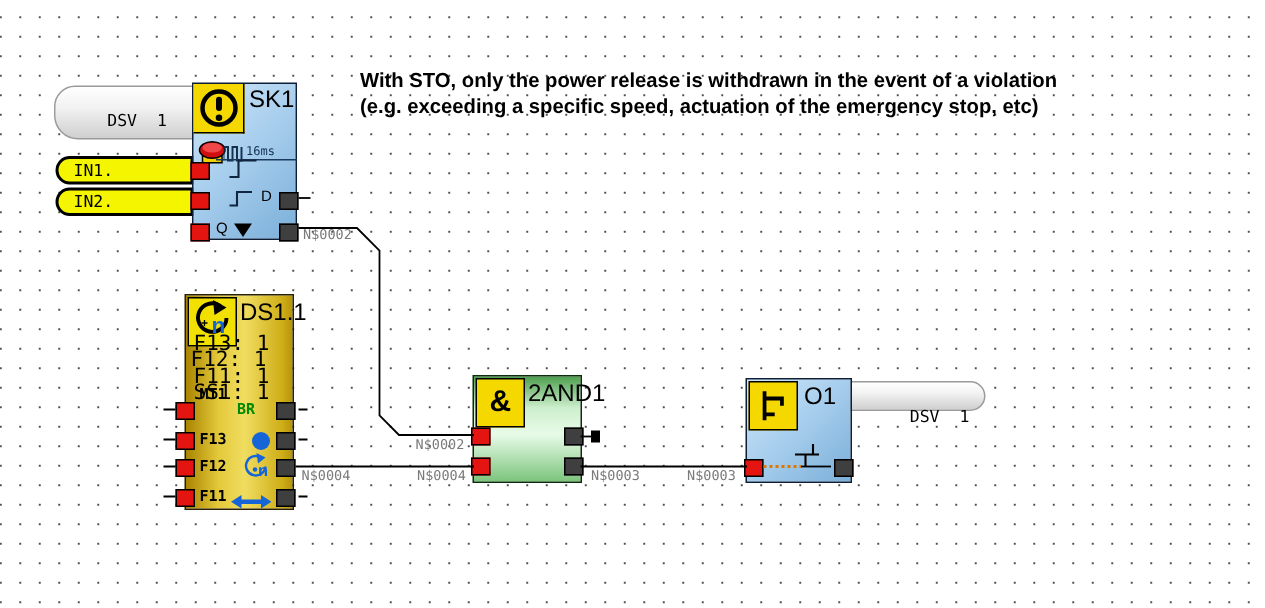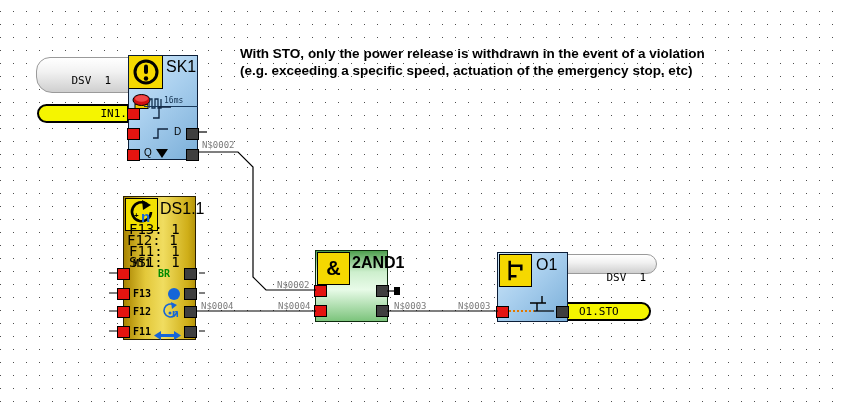--- a/index.html
+++ b/index.html
@@ -26,26 +26,26 @@
   
   .port { position:absolute; width:13px; height:12px; border:1px solid #000; z-index:3; }
   .port.red  { background:#e41410; }
   .port.dark { background:#3f3f3f; }
   
   .tag { position:absolute; font-family:"DejaVu Sans Mono", monospace; white-space:pre; z-index:1; }
   .tag.yellow { background:#f5f500; border:2px solid #000; font-size:11px; color:#000;
                 display:flex; align-items:center; }
   .tag.grey { background:linear-gradient(180deg,#ffffff 0%,#f2f2f2 40%,#cfcfcf 100%);
               border:1px solid #9a9a9a; font-size:11px; color:#000; }
-  .round-l { border-radius:10px 0 0 10px; padding-left:10px;justify-content:flex-end; }
+  .round-l { border-radius:10px 0 0 10px; padding-left:10px; }
   .round-r { border-radius:0 10px 10px 0; padding-left:12px; }
   
   .note { position:absolute; font-weight:bold; font-size:13.5px; color:#000; white-space:nowrap; z-index:4; }
   .wire-label { position:absolute; font-family:"DejaVu Sans Mono", monospace; font-size:9px;
-                color:#7a7a7a; white-space:pre; z-index:4; }
+                color:#7a7a7a; white-space:pre; z-index:4;margin-top:12px; }
   .params { position:absolute; font-family:"DejaVu Sans Mono", monospace; font-size:14px;
             line-height:11px; color:#000; white-space:pre; }
   .row-label { position:absolute; font-family:"DejaVu Sans Mono", monospace; font-size:10px;
                font-weight:bold; color:#000; white-space:pre; }
   .row-label.green { color:#008a00; }
   .mini { position:absolute; font-size:10px; color:#000; }
   .timer-txt { position:absolute; font-family:"DejaVu Sans Mono", monospace; font-size:8px; color:#13314f; }
   .tri-down { position:absolute; width:0; height:0; border-left:6px solid transparent;
               border-right:6px solid transparent; border-top:9px solid #000; }
   .dot-blue { position:absolute; width:12px; height:12px; border-radius:50%; background:#1565d8; }
@@ -58,20 +58,23 @@
 
 <div id="canvas">
 
   <div class="tag grey" style="left:36px; top:57px; width:93px; height:36px; border-radius:14px 0 0 16px; padding:3px 0 0 8px;">
     <span>DSV  1</span>
   </div>
 
   <div class="tag yellow round-l" style="left:37px; top:104px; width:92px; height:19px;">
     <span>IN1.</span>
   </div>
+  <div class="tag yellow round-l" style="left:37px; top:125px; width:92px; height:19px;">
+    <span>IN2.</span>
+  </div>
 
   <div class="block blue" style="left:128px; top:55px; width:70px; height:105px;">
     <div class="icon-sq">
       <svg width="30" height="29" viewBox="0 0 30 29">
         <circle cx="15" cy="14" r="11" fill="#f5d800" stroke="#000" stroke-width="3"></circle>
         <rect x="13" y="6.5" width="4" height="9.5" rx="2" fill="#000"></rect>
         <circle cx="15" cy="20.5" r="2.2" fill="#000"></circle>
       </svg>
     </div>
     <div class="blk-title" style="left:37px; top:2px;">SK1</div>
@@ -162,21 +165,21 @@
         <polygon points="27,5.5 20,1 20,10" fill="#1565d8"></polygon>
       </svg>
     </div>
     <div class="port dark" style="right:-2px; top:129px;"></div>
   </div>
 
   <div class="block green" style="left:315px; top:250px; width:73px; height:72px;">
     <div class="icon-sq bordered">
       <span class="amp">&amp;</span>
     </div>
-    <div class="blk-title" style="left:36px; top:3px;font-weight:bold;">2AND1</div>
+    <div class="blk-title" style="left:36px; top:3px;">2AND1</div>
     <div class="port red" style="left:-2px; top:34px;"></div>
     <div class="port red" style="left:-2px; top:54px;"></div>
     <div class="port dark" style="right:-2px; top:34px;"></div>
     <div class="port dark" style="right:-2px; top:54px;"></div>
   </div>
 
   <div class="block blue" style="left:497px; top:252px; width:71px; height:70px;">
     <div class="icon-sq bordered">
       <svg width="29" height="29" viewBox="0 0 30 30">
         <path d="M9,5 V25 M9,10 H21 V15 M9,21 H16" fill="none" stroke="#000" stroke-width="2.6"></path>
@@ -184,23 +187,20 @@
     </div>
     <div class="blk-title" style="left:38px; top:3px;">O1</div>
     <div class="port red" style="left:-2px; top:53px;"></div>
     <div class="port dark" style="right:-2px; top:53px;"></div>
   </div>
 
   <div class="tag grey round-r" style="left:567px; top:254px; width:90px; height:20px; padding-top:3px;">
     <span>DSV  1</span>
   </div>
 
-  <div class="tag yellow round-r" style="left:565px; top:302px; width:86px; height:19px;">
-    <span>O1.STO</span>
-  </div>
 
   <svg class="ovl" width="843" height="405">
 
     <path d="M199,152 H238 L253,167 V277 L266,290 H316" fill="none" stroke="#000" stroke-width="1.2"></path>
 
     <path d="M197,311 H316" fill="none" stroke="#000" stroke-width="1.2"></path>
 
     <path d="M387,311 H498" fill="none" stroke="#000" stroke-width="1.2"></path>
 
     <path d="M199,132 H207" fill="none" stroke="#000" stroke-width="1.2"></path>

